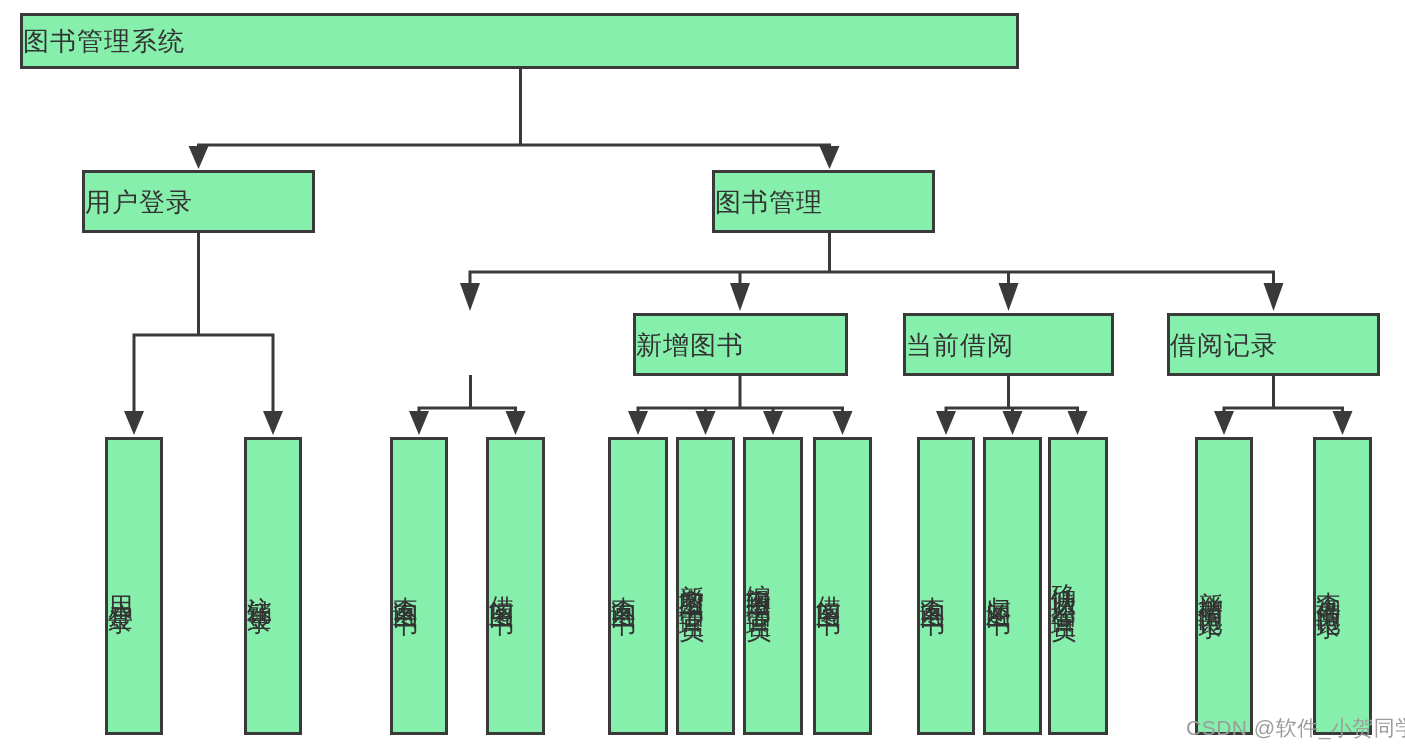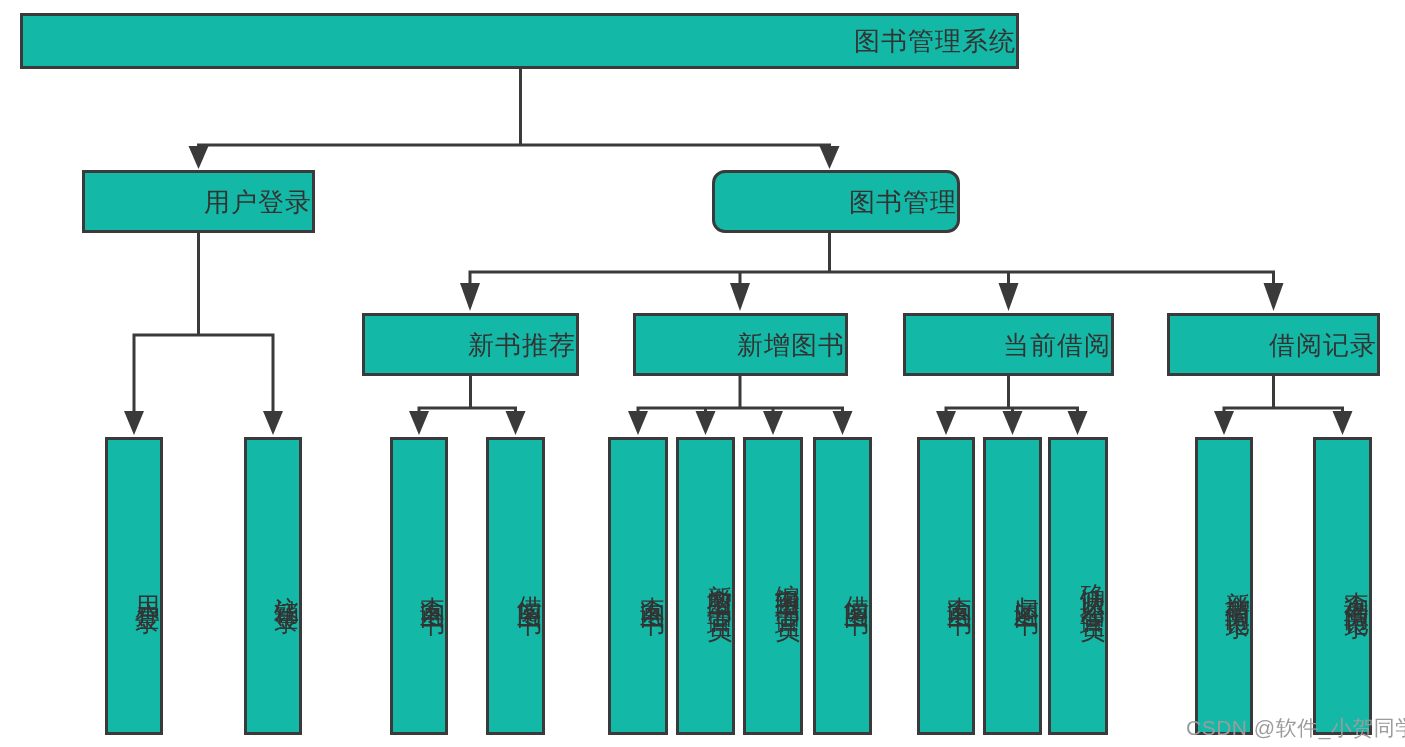--- a/index.html
+++ b/index.html
@@ -17,24 +17,24 @@
     color:var(--text);
     overflow:hidden;
   }
   .connectors{position:absolute;left:0;top:0;width:1405px;height:747px;}
   .connectors path{fill:none;stroke:var(--line);stroke-width:3;}
   .connectors polygon{fill:var(--line);stroke:none;}
   .box{
     position:absolute;
     box-sizing:border-box;
     border:3px solid var(--line);
-    background:#14b8a6;
+    background:#86efac;
     display:flex;
     align-items:center;
-    justify-content:flex-end;
+    justify-content:flex-start;
   }
   .hlabel{
     font-size:26px;
     letter-spacing:1px;
     white-space:nowrap;
     line-height:1;
   }
   .vlabel{
     writing-mode:vertical-rl;
     text-orientation:mixed;
@@ -107,27 +107,24 @@
     </g>
   </svg>
 
   <div class="box" style="left:20px;top:13px;width:999px;height:56px;">
     <span class="hlabel">图书管理系统</span>
   </div>
 
   <div class="box" style="left:82px;top:170px;width:233px;height:63px;">
     <span class="hlabel">用户登录</span>
   </div>
-  <div class="box" style="left:712px;top:170px;width:248px;height:63px;border-radius:13px;">
+  <div class="box" style="left:712px;top:170px;width:223px;height:63px;">
     <span class="hlabel">图书管理</span>
   </div>
 
-  <div class="box" style="left:362px;top:313px;width:217px;height:63px;">
-    <span class="hlabel">新书推荐</span>
-  </div>
   <div class="box" style="left:633px;top:313px;width:215px;height:63px;">
     <span class="hlabel">新增图书</span>
   </div>
   <div class="box" style="left:903px;top:313px;width:211px;height:63px;">
     <span class="hlabel">当前借阅</span>
   </div>
   <div class="box" style="left:1167px;top:313px;width:213px;height:63px;">
     <span class="hlabel">借阅记录</span>
   </div>
 

